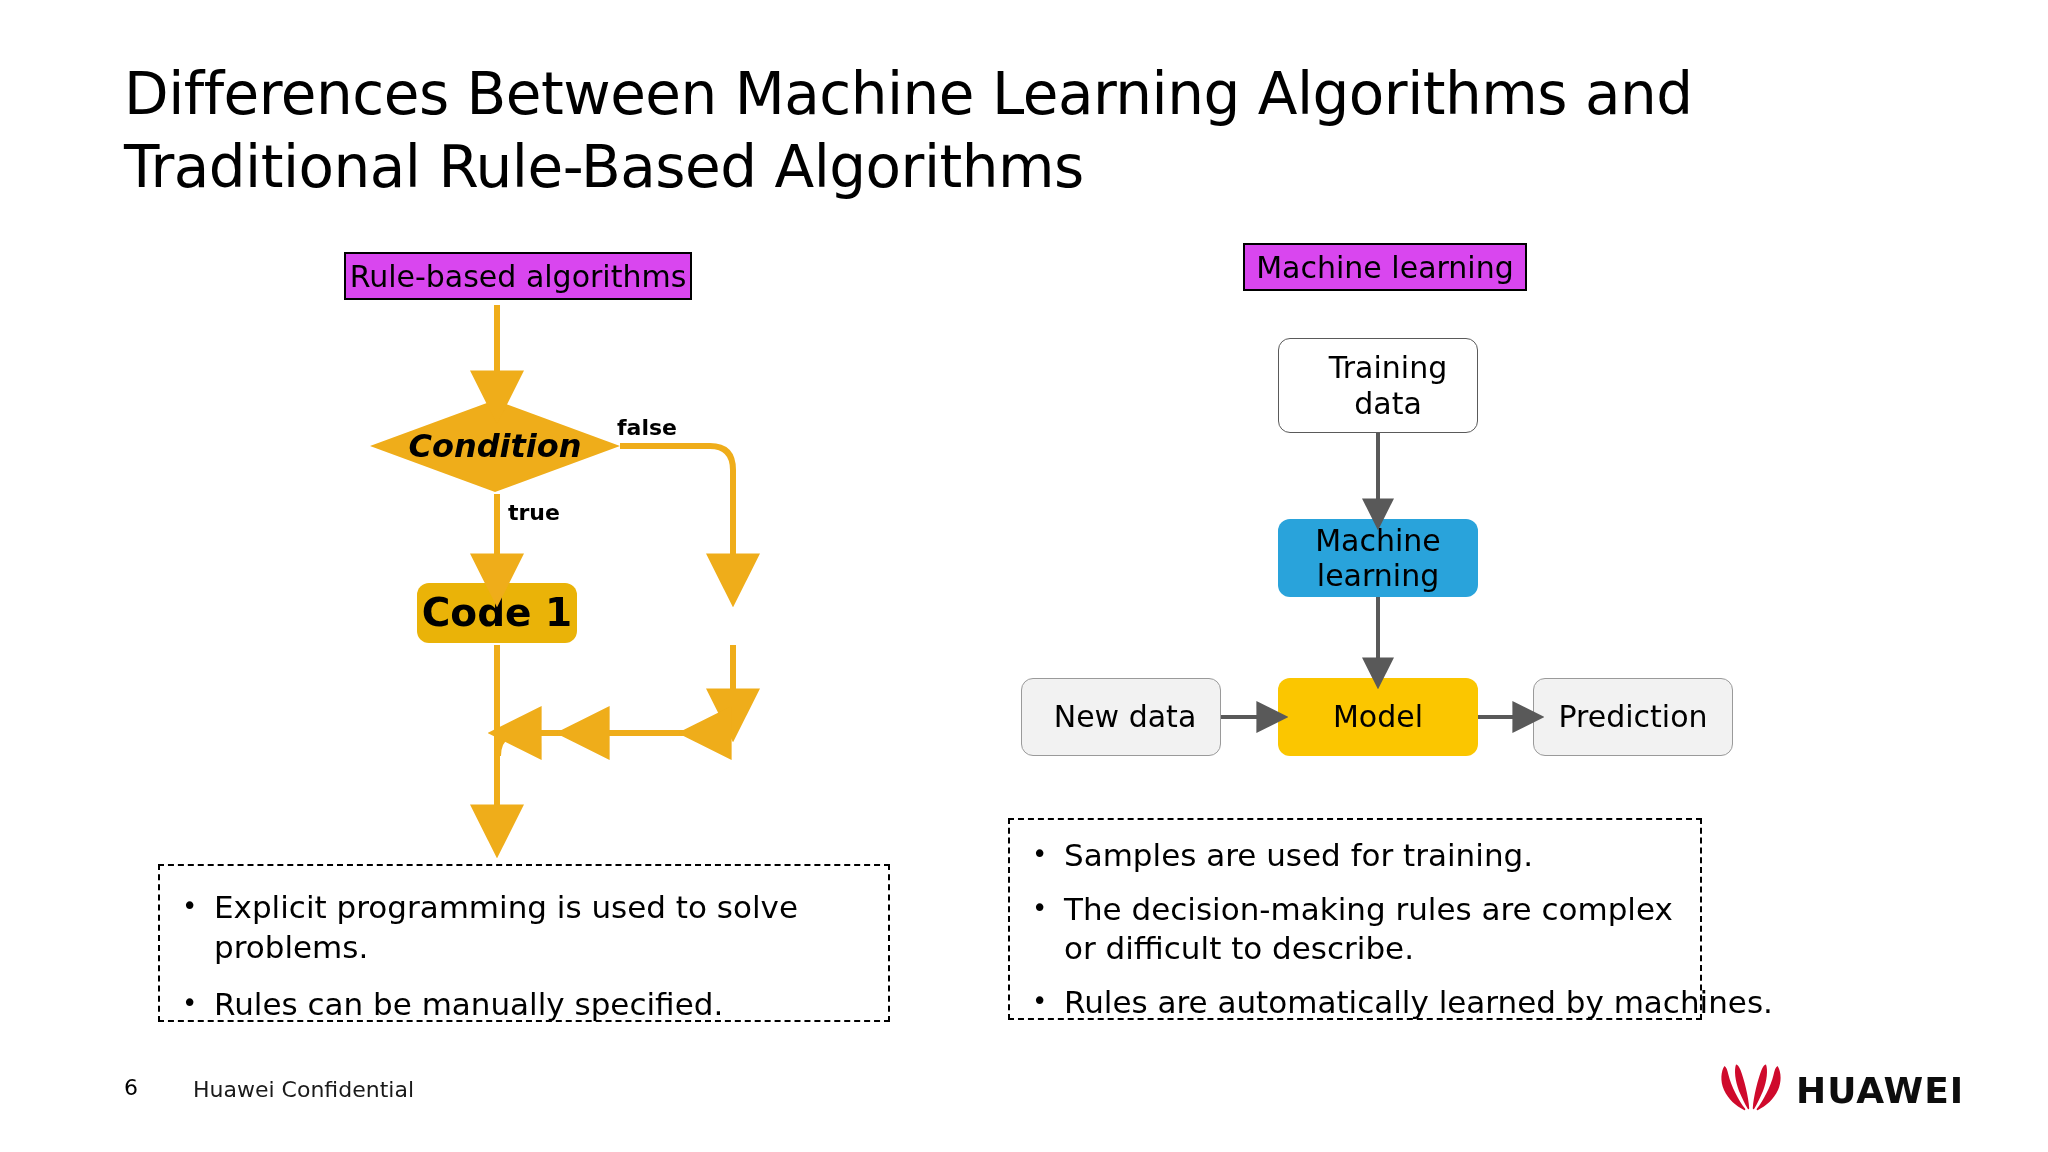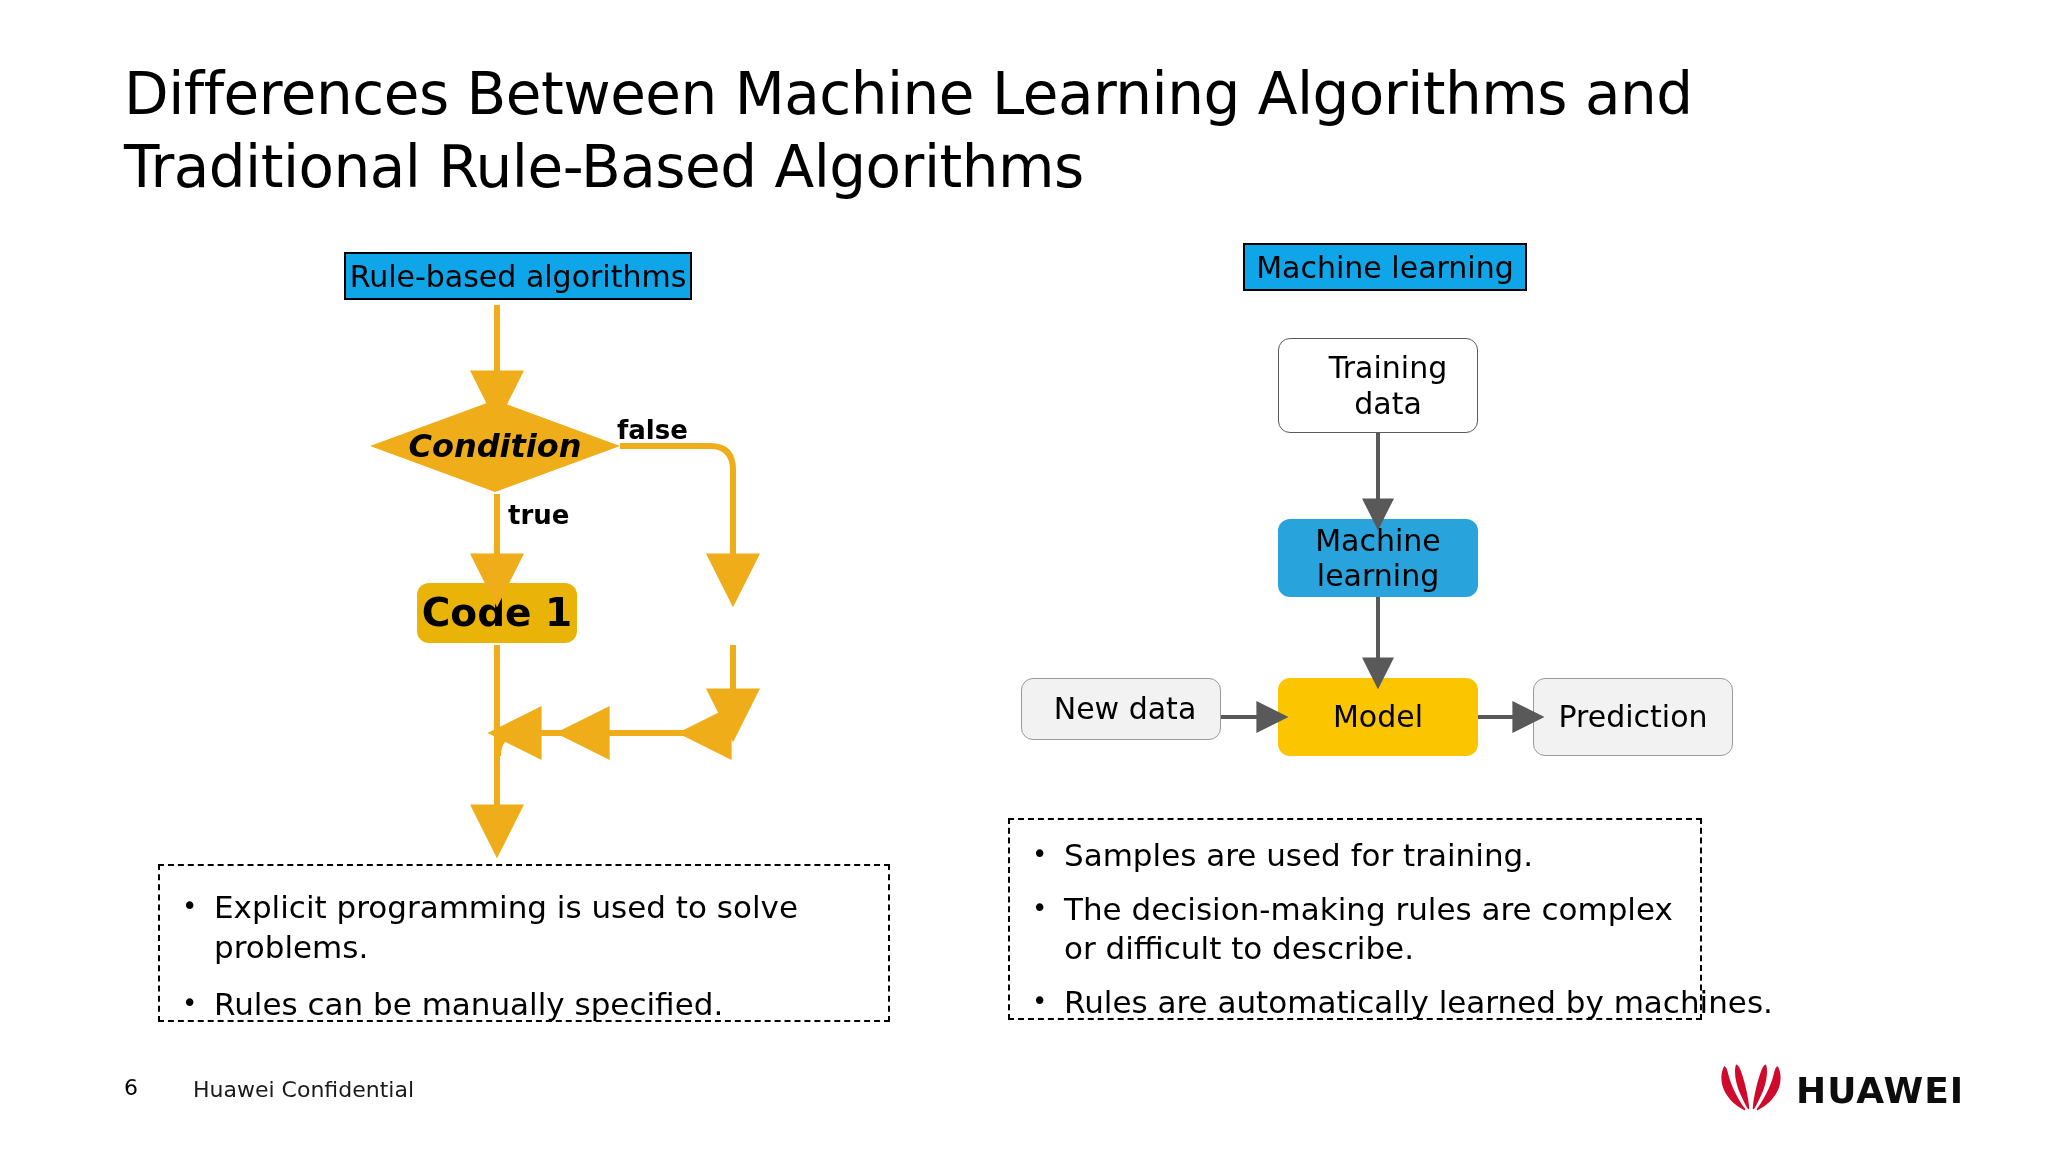--- a/index.html
+++ b/index.html
@@ -27,21 +27,21 @@
     line-height: 1.26;
     color: #000000;
     font-weight: 400;
     letter-spacing: -0.5px;
   }
 
   
   .hdr-box {
     position: absolute;
     box-sizing: border-box;
-    background: #0ea5e9;
+    background: #d946ef;
     border: 2px solid #000000;
     display: flex;
     align-items: center;
     justify-content: center;
     font-size: 30px;
     color: #000000;
   }
 
   .rnd-box {
     position: absolute;
@@ -85,21 +85,21 @@
     font-weight: bold;
     font-style: italic;
     font-size: 32px;
     color: #000000;
   }
 
   
   .edge-label {
     position: absolute;
     font-weight: bold;
-    font-size: 26px;
+    font-size: 22px;
     color: #000000;
     white-space: nowrap;
   }
 
   
   .note-box {
     position: absolute;
     box-sizing: border-box;
     border: 2px dashed #000000;
     background: #ffffff;
@@ -214,21 +214,21 @@
   <div class="rnd-box white-thin" style="left:1278px; top:338px; width:200px; height:95px;">
     <span>Training</span>
     <span>data</span>
   </div>
 
   <div class="rnd-box blue" style="left:1278px; top:519px; width:200px; height:78px;">
     <span>Machine</span>
     <span>learning</span>
   </div>
 
-  <div class="rnd-box gray-thin" style="left:1021px; top:678px; width:200px; height:62px;padding-left:8px;">
+  <div class="rnd-box gray-thin" style="left:1021px; top:678px; width:200px; height:78px;padding-left:8px;">
     <span>New data</span>
   </div>
 
   <div class="rnd-box gray-thin" style="left:1533px; top:678px; width:200px; height:78px;">
     <span>Prediction</span>
   </div>
 
   <div class="rnd-box amber2" style="left:1278px; top:678px; width:200px; height:78px;">
     <span>Model</span>
   </div>

